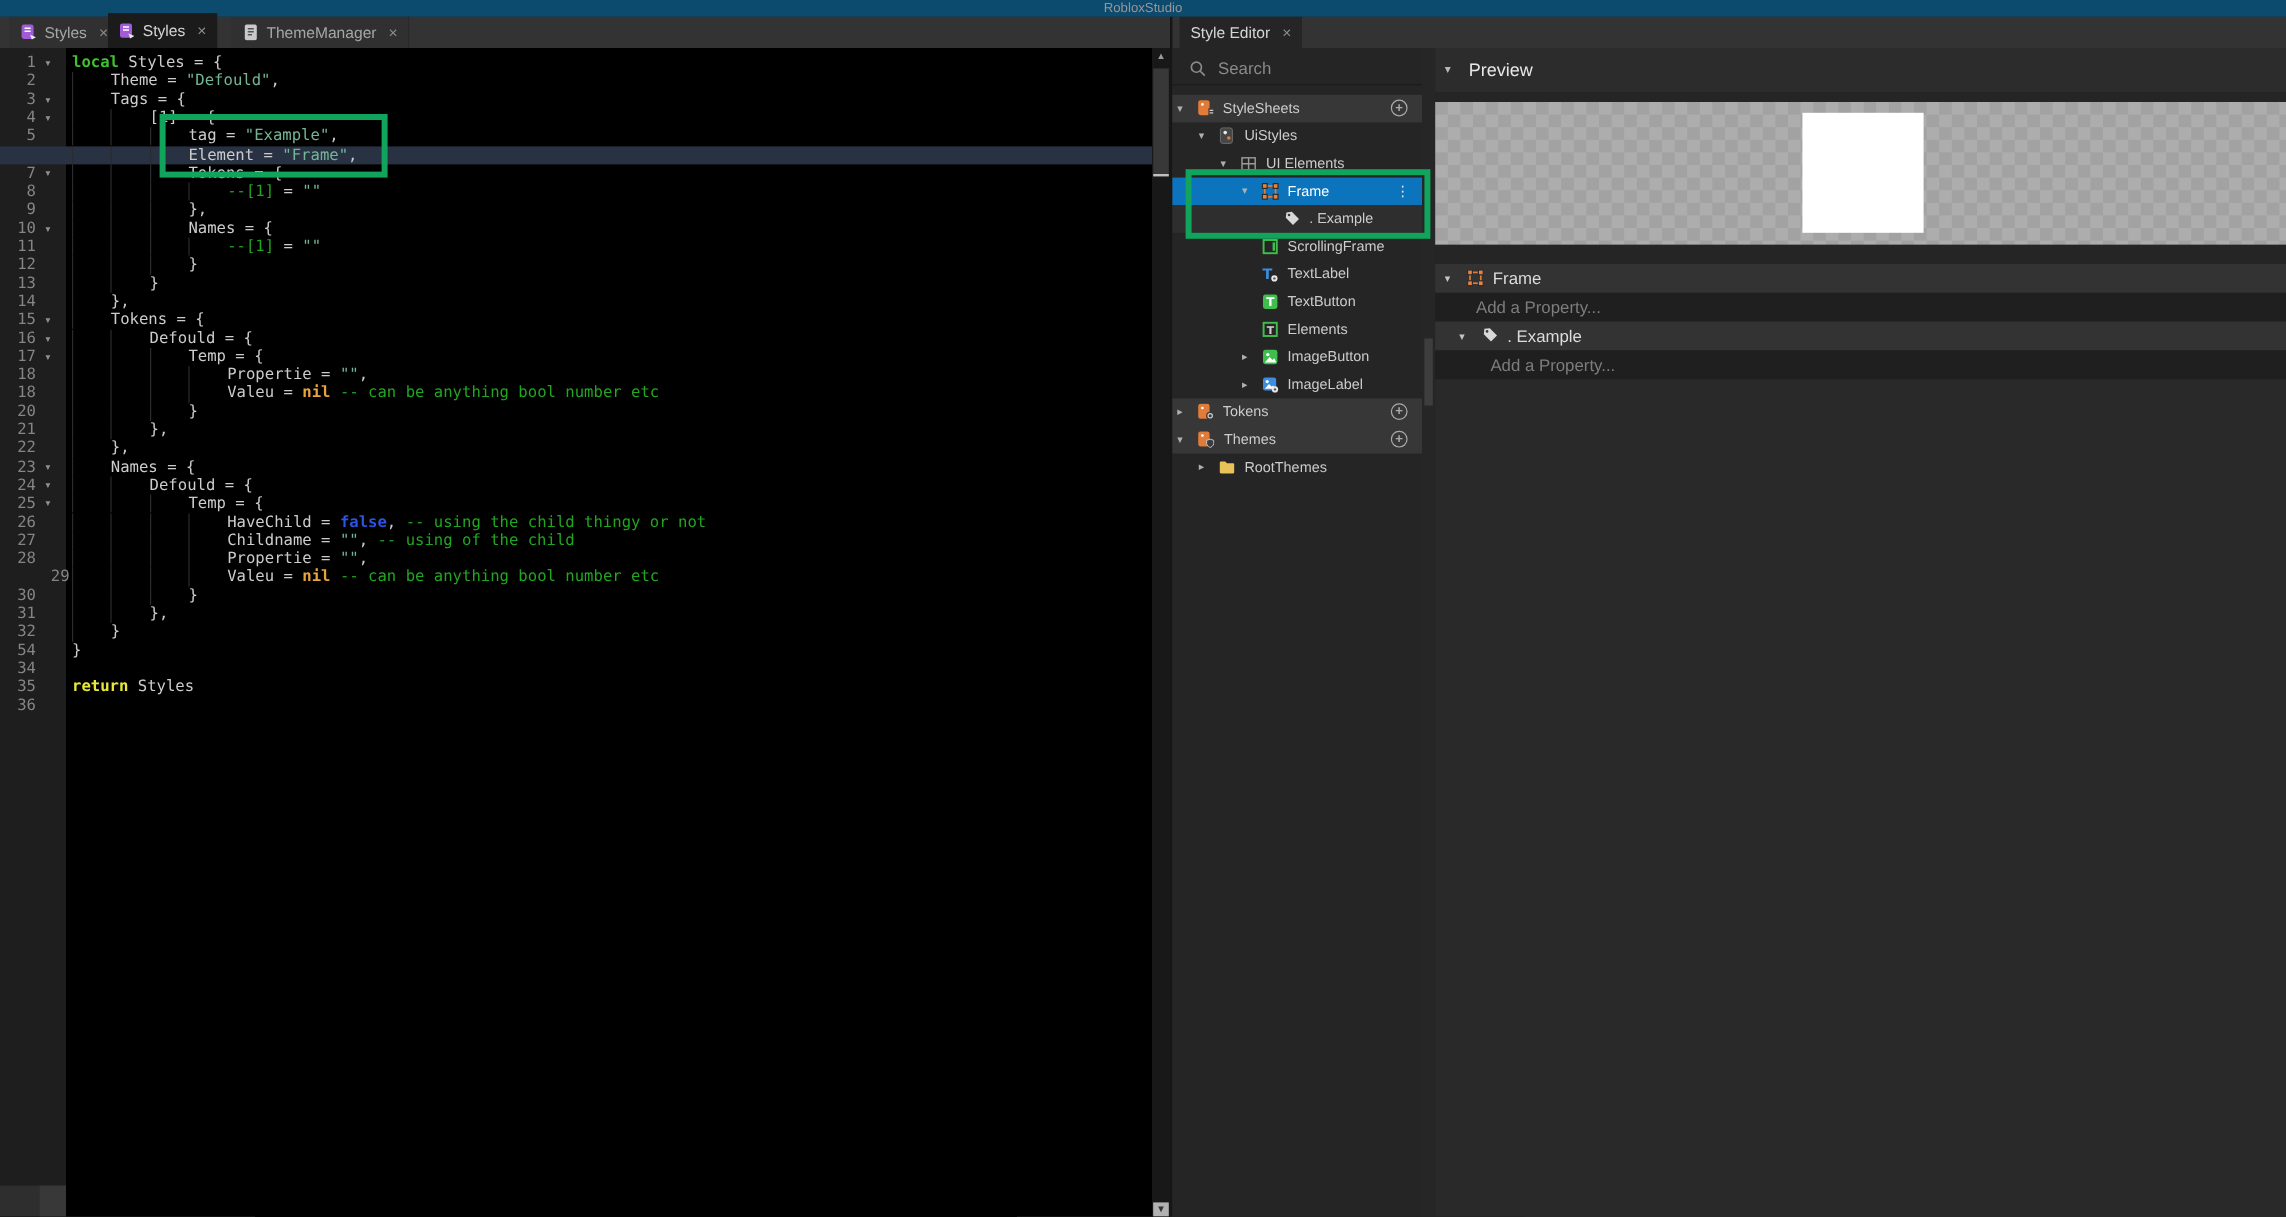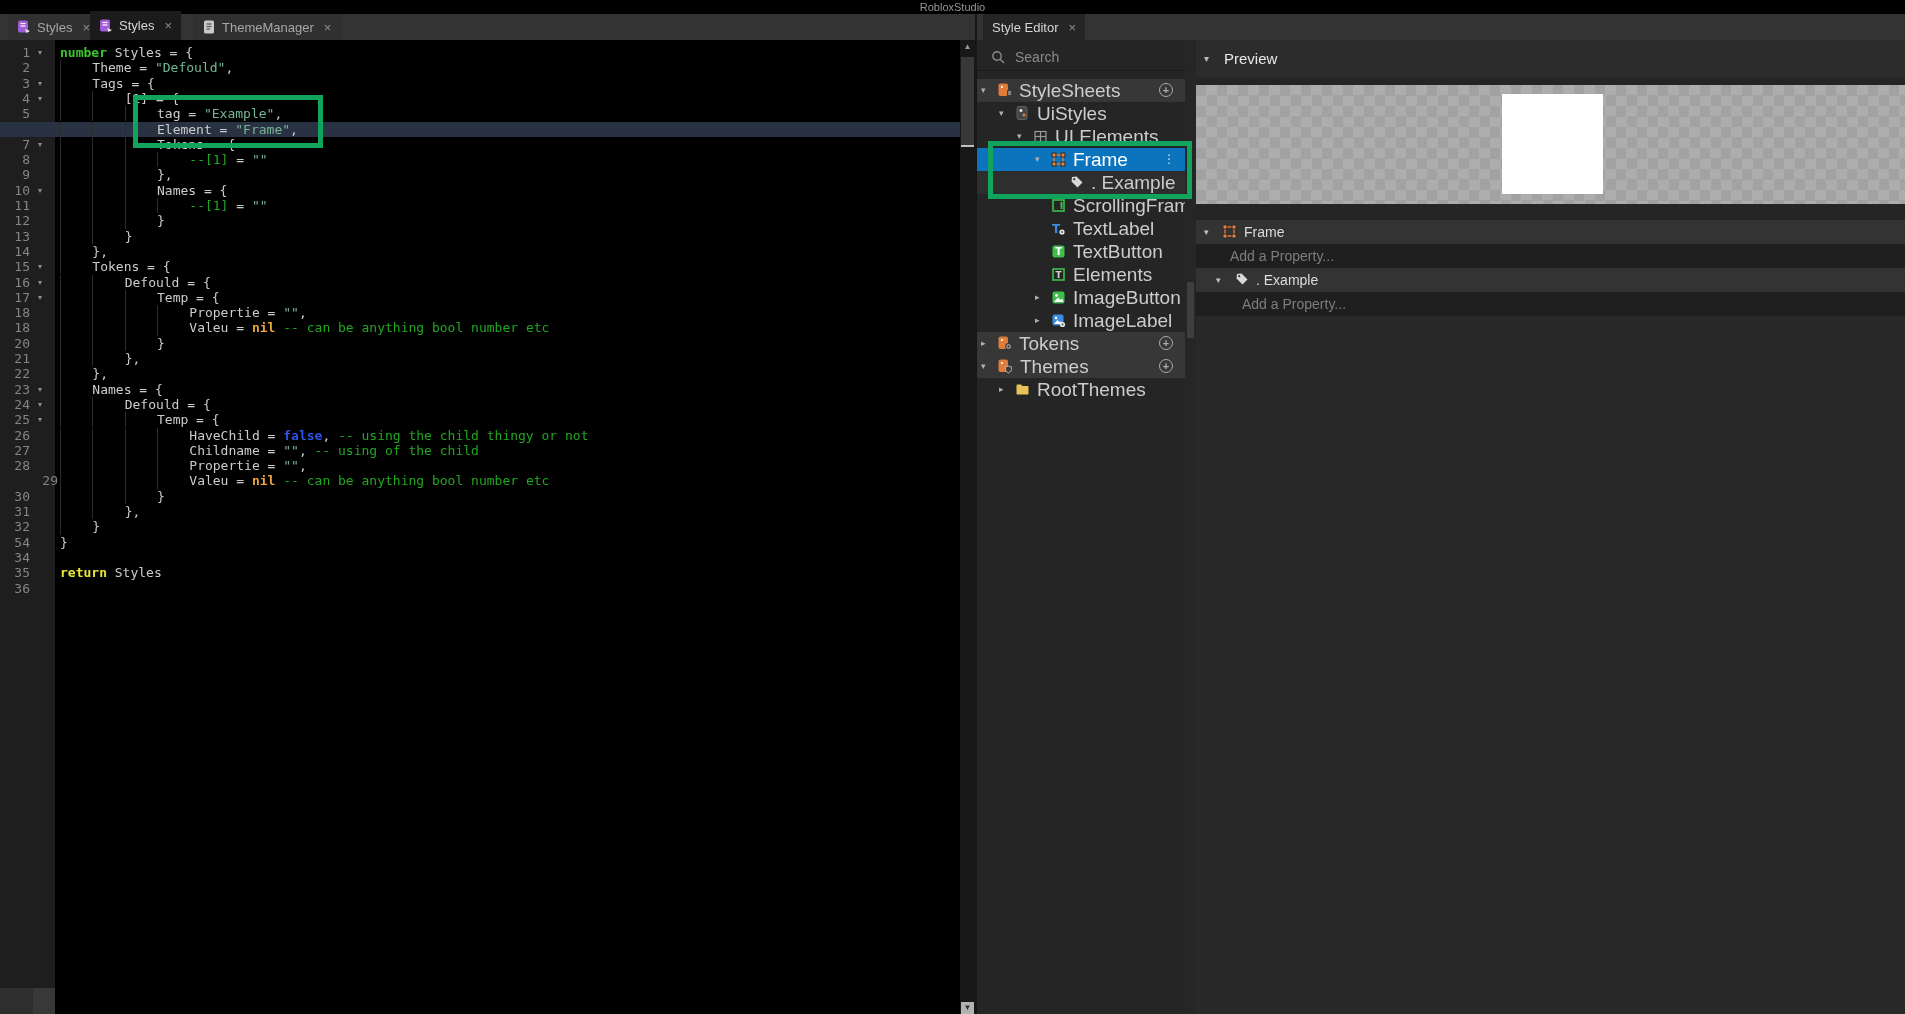--- a/index.html
+++ b/index.html
@@ -1,20 +1,20 @@
 <!DOCTYPE html>
 <html style="--c-anno: #10A45C; --c-sel: #0C74BD; --c-kwgreen: #3FC42F; --c-kwyellow: #E8E83A; --c-nil: #E8A33D; --c-false: #2E52E4; --c-string: #74B596; --c-comment: #21A621; --c-text: #CCCCCC;"><head>
 <meta charset="utf-8">
 <style>
   html,body{margin:0;padding:0;background:#252525;}
   #window{position:relative;width:1905px;height:1014px;overflow:hidden;
           font-family:"Liberation Sans",sans-serif;background:#252525;
           -webkit-font-smoothing:antialiased;}
   
-  #titlebar{position:absolute;left:0;top:0;width:1905px;height:14px;background:#000000;
+  #titlebar{position:absolute;left:0;top:0;width:1905px;height:14px;background:#0c4a6e;
             color:#969696;font-size:11px;line-height:14px;text-align:center;}
   #tabbar{position:absolute;left:0;top:14px;width:1905px;height:26px;background:#333333;}
   .tab{position:absolute;top:0;height:26px;display:flex;align-items:center;gap:6px;
        padding:0 9px;background:#303030;color:#A6A6A6;font-size:13px;box-sizing:border-box;
        border-right:1px solid #2A2A2A;}
   .tab.active{background:#1B1B1B;color:#D6D6D6;top:-3px;height:29px;border-right:none;}
   .tab .close{color:#8E8E8E;font-size:13px;margin-left:4px;}
   .tab .ticon{width:14px;height:14px;display:inline-block;}
   
   #code-pane{position:absolute;left:0;top:40px;width:975px;height:974px;background:#000;overflow:hidden;}
@@ -52,21 +52,21 @@
   #tree-pane{position:absolute;left:0;top:0;width:208px;height:974px;background:#252525;}
   #search-row{position:absolute;left:0;top:4px;width:208px;height:26px;border-bottom:1px solid #1C1C1C;}
   #search-row .sicon{position:absolute;left:14px;top:6px;width:14px;height:14px;}
   #search-row .stext{position:absolute;left:38px;top:5px;color:#8A8A8A;font-size:14px;}
   .trow{position:absolute;left:0;width:208px;height:23px;}
   .trow.band{background:#373737;}
   .trow.sel{background:var(--c-sel);}
   .trow.childbg{background:#2E2E2E;}
   .trow .exp{position:absolute;top:0;height:23px;line-height:23px;color:#B0B0B0;font-size:9px;}
   .trow .icon{position:absolute;top:4px;width:15px;height:15px;}
-  .trow .lbl{position:absolute;top:0;height:23px;line-height:23px;color:#CCCCCC;font-size:19px;white-space:nowrap;}
+  .trow .lbl{position:absolute;top:0;height:23px;line-height:23px;color:#CCCCCC;font-size:12px;white-space:nowrap;}
   .trow.sel .lbl{color:#FFFFFF;}
   .trow .plus{position:absolute;right:12px;top:4px;width:14px;height:14px;border:1.5px solid #ABABAB;
               border-radius:50%;color:#ABABAB;font-size:11px;line-height:13px;text-align:center;box-sizing:border-box;font-weight:bold;}
   .trow .kebab{position:absolute;right:10px;top:0;height:23px;line-height:23px;color:#E8E8E8;font-size:12px;}
   
   #right-strip{position:absolute;left:208px;top:0;width:11px;height:974px;background:#262626;}
   #right-strip .thumb{position:absolute;left:2px;top:242px;width:7px;height:56px;background:#3E3E3E;}
   
   #props-pane{position:absolute;left:219px;top:0;width:709px;height:974px;background:#292929;}
   #preview-header{position:absolute;left:0;top:0;width:709px;height:37px;background:#2C2C2C;}
@@ -180,21 +180,21 @@
         <div class="lnum" style="top: 448.7px;">30</div>
         <div class="lnum" style="top: 464px;">31</div>
         <div class="lnum" style="top: 479.3px;">32</div>
         <div class="lnum" style="top: 494.6px;">54</div>
         <div class="lnum" style="top: 509.9px;">34</div>
         <div class="lnum" style="top: 525.2px;">35</div>
         <div class="lnum" style="top: 540.5px;">36</div>
       </div>
     <div id="cur-line"></div>
     <div id="code-lines">
-        <div class="codeline" style="top: 5px;"><span class="tok-k">number</span><span class="tok-p"> Styles = {</span></div>
+        <div class="codeline" style="top: 5px;"><span class="tok-k">local</span><span class="tok-p"> Styles = {</span></div>
         <div class="codeline" style="top: 20.3px;"><span class="ind"></span><span class="tok-p">Theme = </span><span class="tok-s">"Defould"</span><span class="tok-p">,</span></div>
         <div class="codeline" style="top: 35.6px;"><span class="ind"></span><span class="tok-p">Tags = {</span></div>
         <div class="codeline" style="top: 50.9px;"><span class="ind"></span><span class="ind"></span><span class="tok-p">[1] = {</span></div>
         <div class="codeline" style="top: 66.2px;"><span class="ind"></span><span class="ind"></span><span class="ind"></span><span class="tok-p">tag = </span><span class="tok-s">"Example"</span><span class="tok-p">,</span></div>
         <div class="codeline" style="top: 81.5px;"><span class="ind"></span><span class="ind"></span><span class="ind"></span><span class="tok-p">Element = </span><span class="tok-s">"Frame"</span><span class="tok-p">,</span></div>
         <div class="codeline" style="top: 96.8px;"><span class="ind"></span><span class="ind"></span><span class="ind"></span><span class="tok-p">Tokens = {</span></div>
         <div class="codeline" style="top: 112.1px;"><span class="ind"></span><span class="ind"></span><span class="ind"></span><span class="ind"></span><span class="tok-c">--[1]</span><span class="tok-p"> = </span><span class="tok-s">""</span></div>
         <div class="codeline" style="top: 127.4px;"><span class="ind"></span><span class="ind"></span><span class="ind"></span><span class="tok-p">},</span></div>
         <div class="codeline" style="top: 142.7px;"><span class="ind"></span><span class="ind"></span><span class="ind"></span><span class="tok-p">Names = {</span></div>
         <div class="codeline" style="top: 158px;"><span class="ind"></span><span class="ind"></span><span class="ind"></span><span class="ind"></span><span class="tok-c">--[1]</span><span class="tok-p"> = </span><span class="tok-s">""</span></div>

